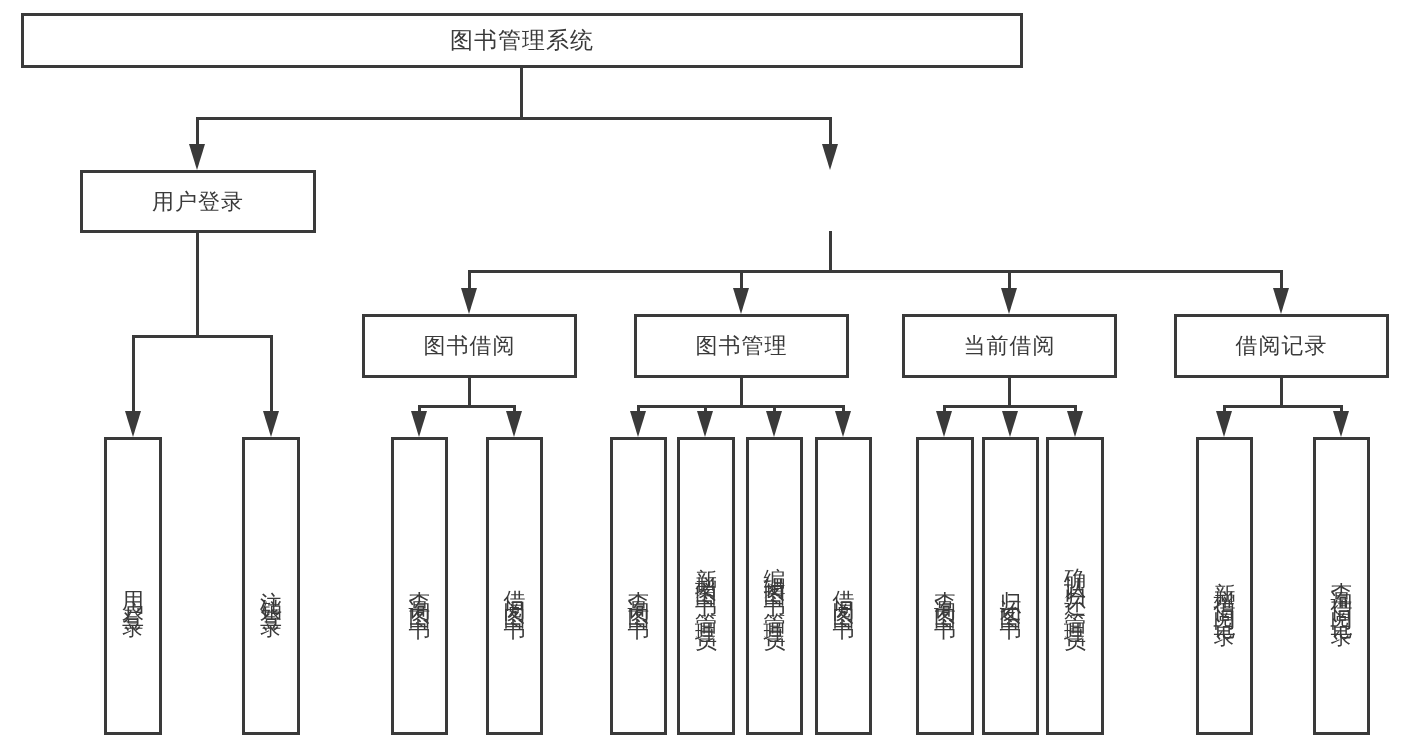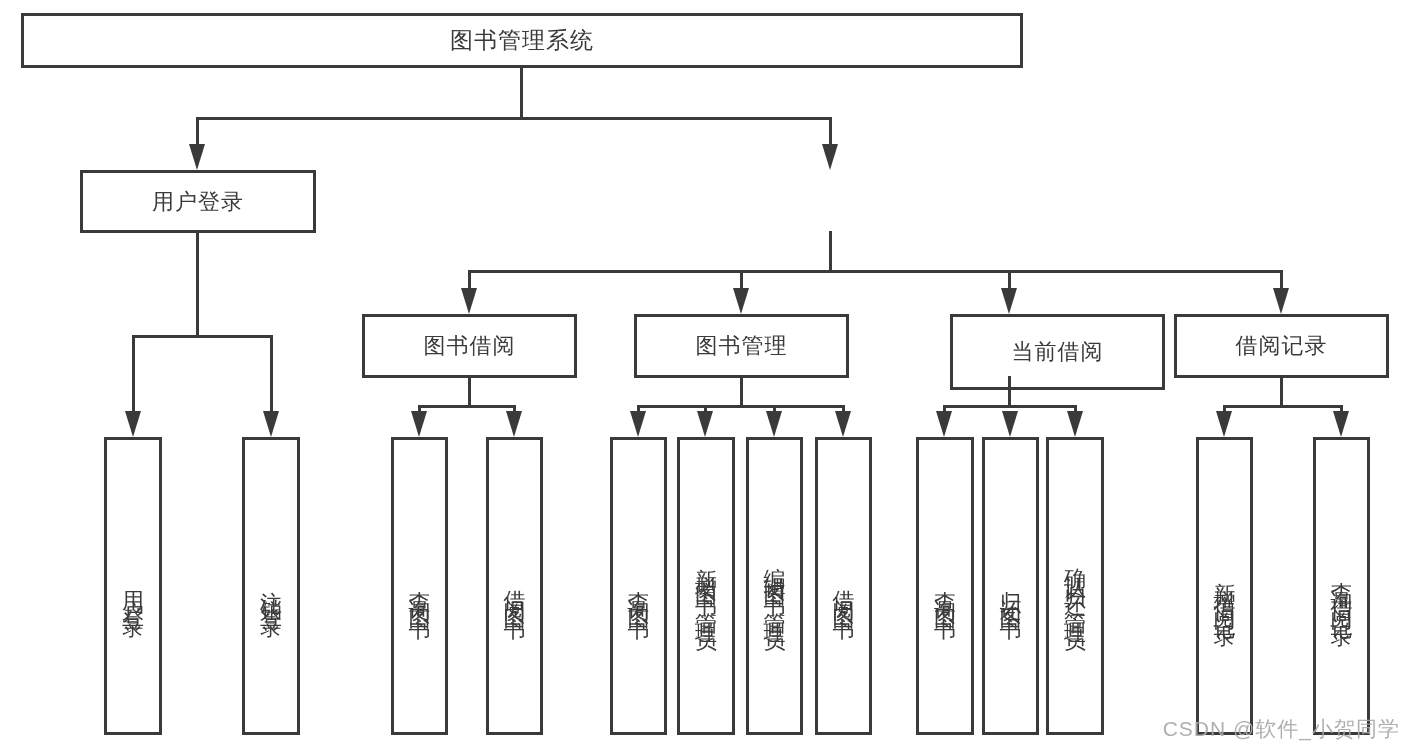--- a/index.html
+++ b/index.html
@@ -97,21 +97,21 @@
   <div class="arrow" style="left:733px;top:288px;"></div>
   <div class="arrow" style="left:1001px;top:288px;"></div>
   <div class="arrow" style="left:1273px;top:288px;"></div>
 
   <div class="box" style="left:362px;top:314px;width:215px;height:64px;">
     <span>图书借阅</span>
   </div>
   <div class="box" style="left:634px;top:314px;width:215px;height:64px;">
     <span>图书管理</span>
   </div>
-  <div class="box" style="left:950px;top:314px;width:215px;height:76px;">
+  <div class="box" style="left:902px;top:314px;width:215px;height:64px;">
     <span>当前借阅</span>
   </div>
   <div class="box" style="left:1174px;top:314px;width:215px;height:64px;">
     <span>借阅记录</span>
   </div>
 
   <div class="vline" style="left:468px;top:376px;height:32px;"></div>
   <div class="hline" style="left:418px;top:405px;width:98px;"></div>
   <div class="vline" style="left:418px;top:405px;height:8px;"></div>
   <div class="vline" style="left:513px;top:405px;height:8px;"></div>
@@ -181,15 +181,14 @@
     <span>确认归还（管理员）</span>
   </div>
 
   <div class="leaf" style="left:1196px;top:437px;width:57px;height:298px;">
     <span>新增借阅记录</span>
   </div>
   <div class="leaf" style="left:1313px;top:437px;width:57px;height:298px;">
     <span>查询借阅记录</span>
   </div>
 
-  <div id="watermark">CSDN @软件_小贺同学</div>
 
 </div>
 
 </body></html>

